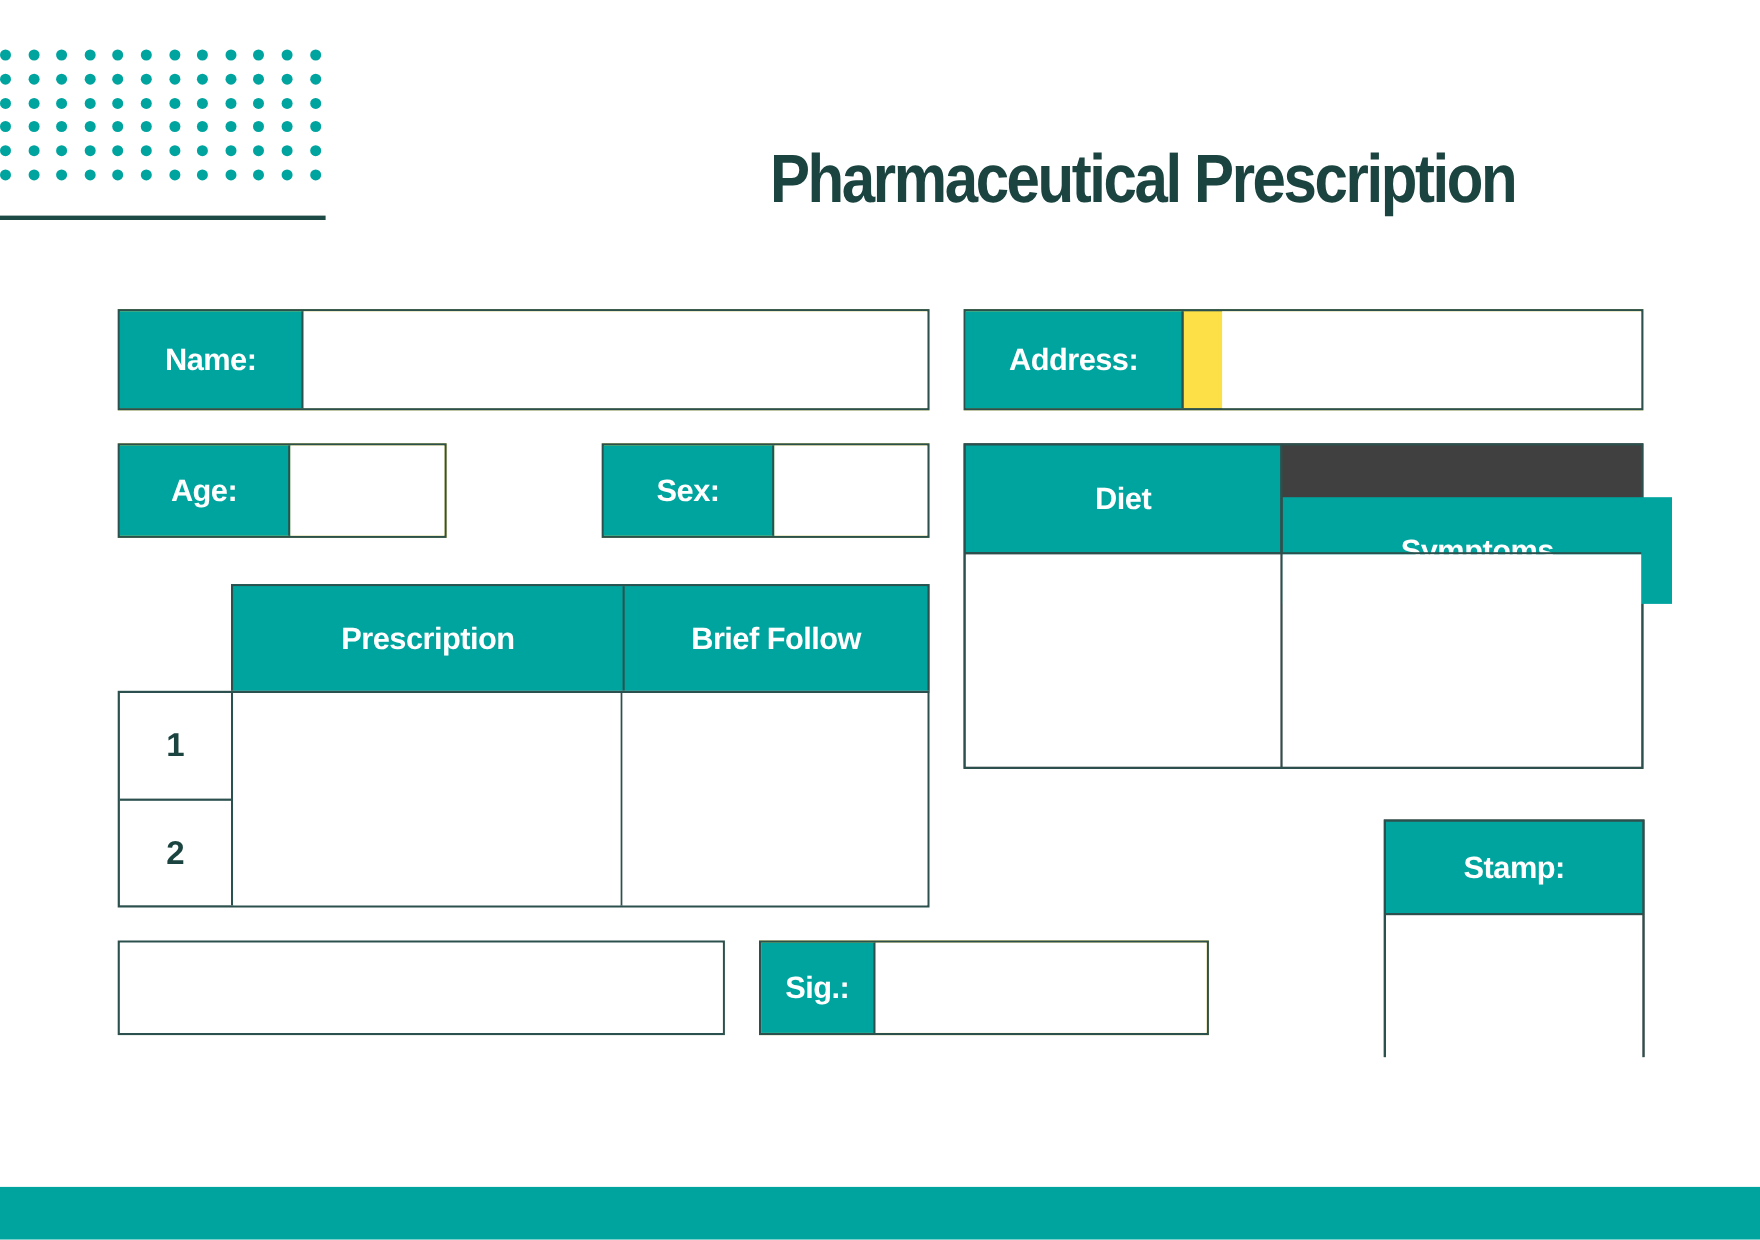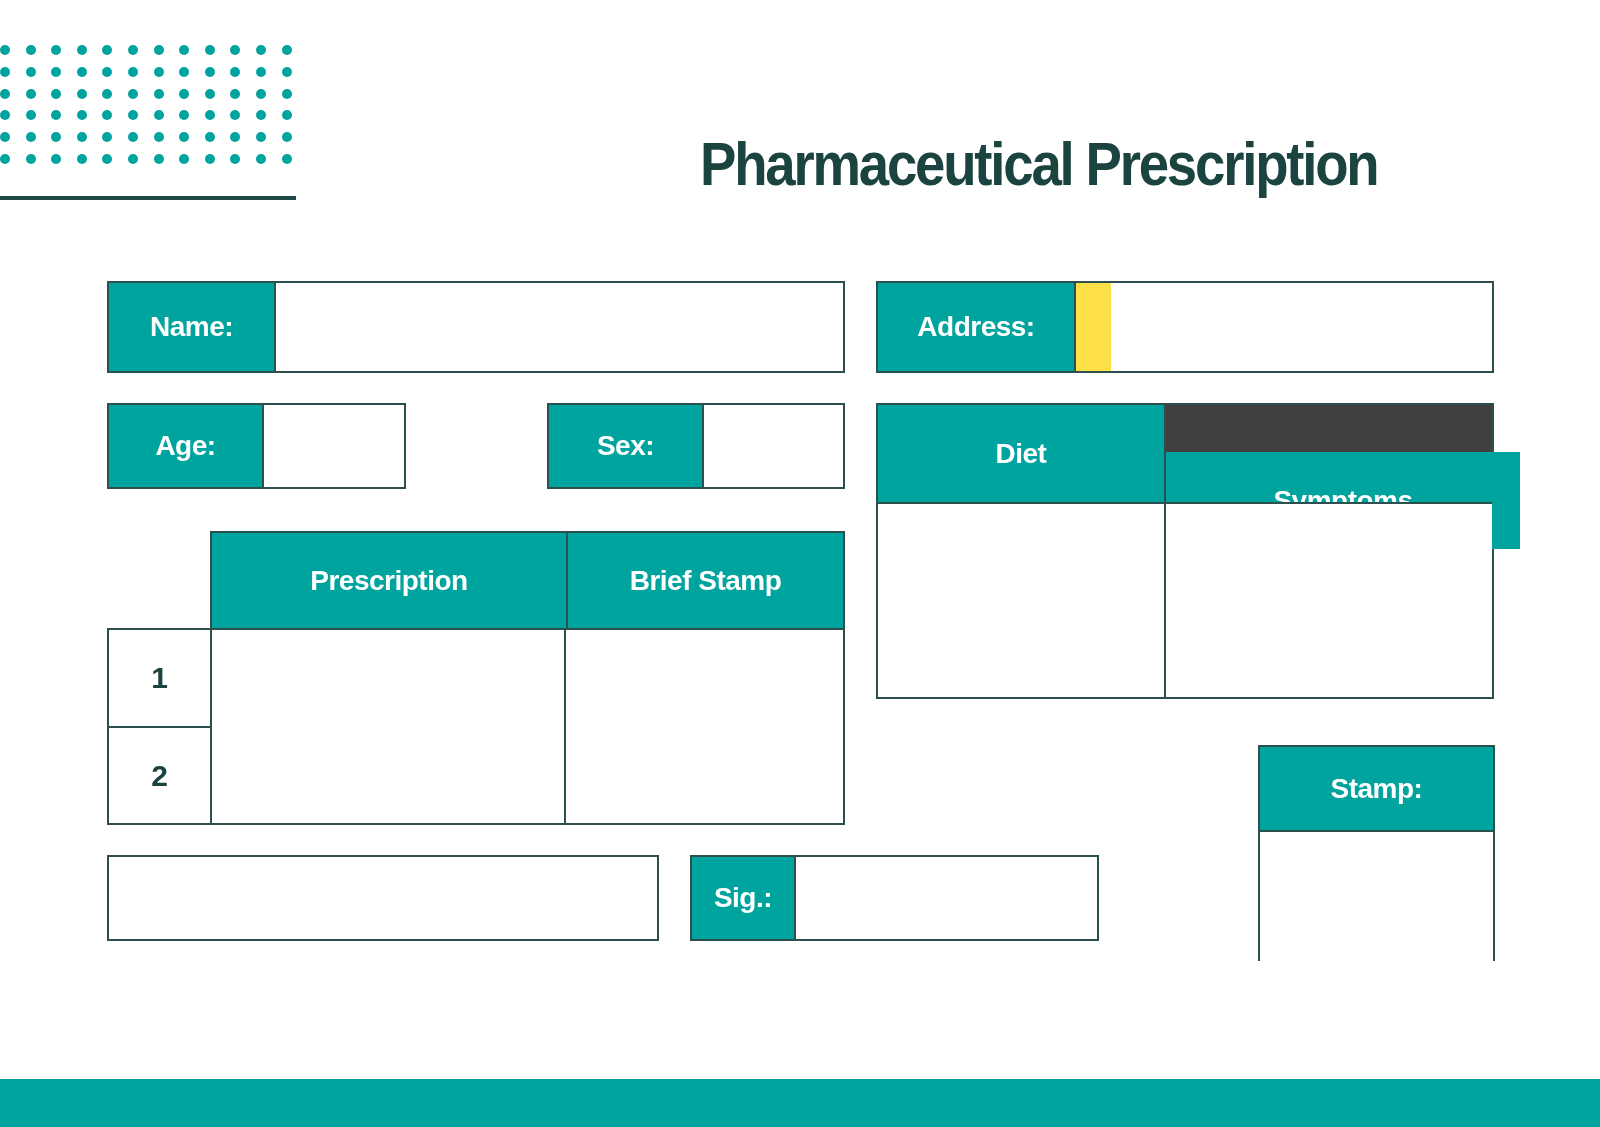--- a/index.html
+++ b/index.html
@@ -149,21 +149,21 @@
   <div class="vline" style="left:286px;top:0;height:292px;"></div>
   <div class="cell" style="left:0;top:99px;width:286px;height:193px;"></div>
   <div class="cell" style="left:288px;top:99px;width:326px;height:193px;"></div>
 </div>
 
 <div class="abs" style="left:107px;top:531px;width:738px;height:294px;">
 
   <div class="abs" style="left:103px;top:0;width:635px;height:99px;border:2px solid #2b504d;background:#00a49f;">
     <div class="th" style="left:0;top:0;width:354px;height:95px;">Prescription</div>
     <div class="vline" style="left:354px;top:0;height:95px;"></div>
-    <div class="th" style="left:356px;top:0;width:275px;height:95px;">Brief Stamp</div>
+    <div class="th" style="left:356px;top:0;width:275px;height:95px;">Brief Follow</div>
   </div>
 
   <div class="abs" style="left:0;top:97px;width:738px;height:197px;border:2px solid #2b504d;background:#fff;">
     <div class="vline" style="left:101px;top:0;height:193px;"></div>
     <div class="vline" style="left:455px;top:0;height:193px;"></div>
     <div class="hline" style="left:0;top:96px;width:101px;"></div>
     <div class="num" style="left:0;top:0;width:101px;height:96px;">1</div>
     <div class="num" style="left:0;top:98px;width:101px;height:95px;">2</div>
     <div class="cell" style="left:103px;top:0;width:352px;height:193px;"></div>
     <div class="cell" style="left:457px;top:0;width:277px;height:193px;"></div>

